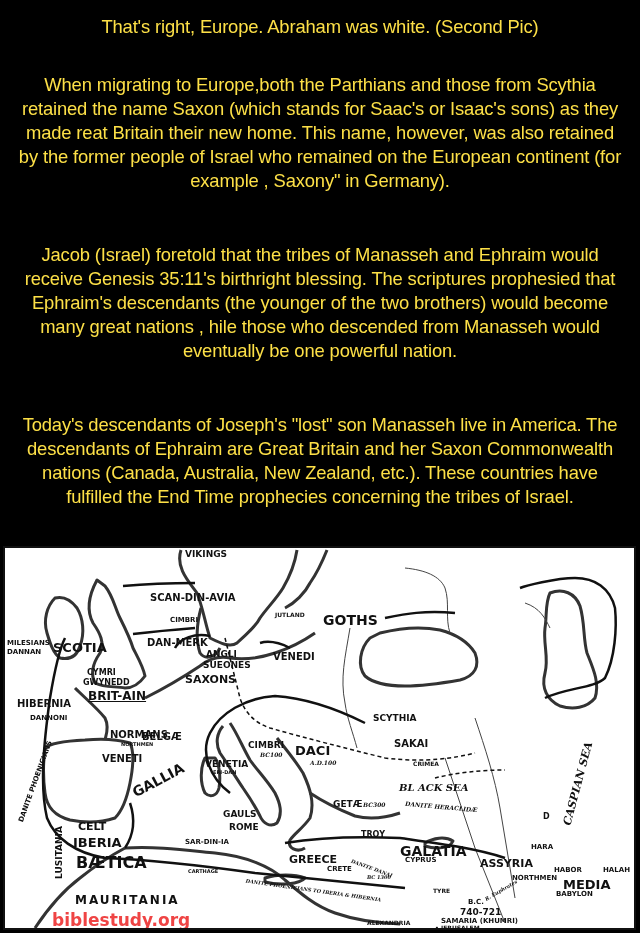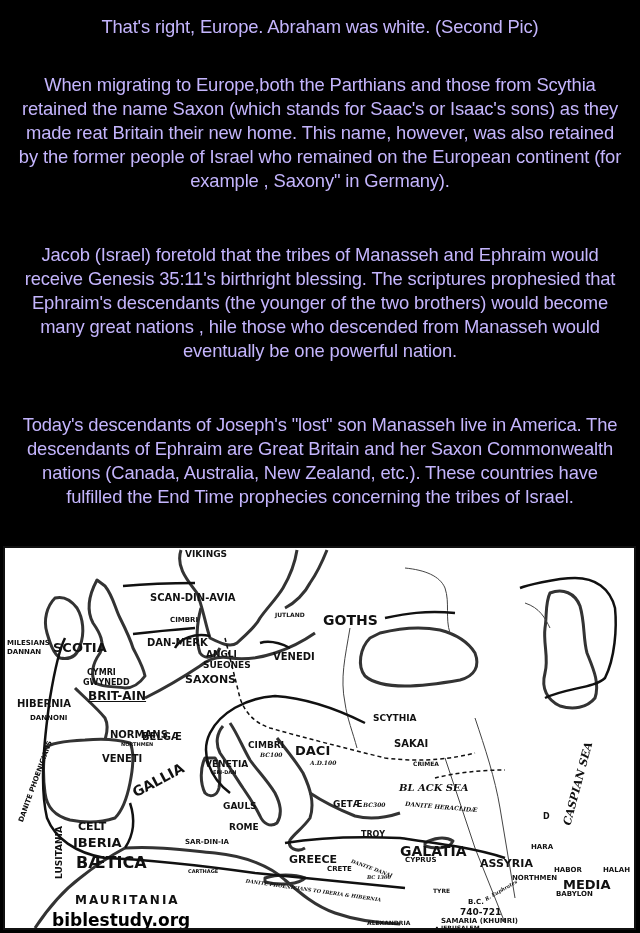--- a/index.html
+++ b/index.html
@@ -1,28 +1,28 @@
 <!DOCTYPE html>
 <html><head>
 <meta charset="utf-8">
 <style>
   html, body { margin:0; padding:0; background:#000; }
   body { width:640px; height:933px; position:relative; overflow:hidden; font-family:"Liberation Sans", sans-serif; }
-  .text-block { position:absolute; left:0; width:640px; top:0; height:540px; color:#c4b5fd; text-align:center; font-family:"Liberation Sans Narrow","Liberation Sans", sans-serif; }
+  .text-block { position:absolute; left:0; width:640px; top:0; height:540px; color:#fde047; text-align:center; font-family:"Liberation Sans Narrow","Liberation Sans", sans-serif; }
   .para { position:absolute; left:14px; width:612px; font-size:18.4px; line-height:24px; letter-spacing:-0.15px; margin:0; }
   .p0 { top:15px; }
   .p1 { top:73px; }
   .p2 { top:243px; }
   .p3 { top:413px; }
   .map { position:absolute; left:3px; top:546px; width:633px; height:384px; background:#fff; border:2px solid #111; box-sizing:border-box; overflow:hidden; }
   .map svg { position:absolute; left:0; top:0; }
   .lbl { position:absolute; font-family:"DejaVu Sans", sans-serif; font-weight:bold; color:#111; white-space:nowrap; line-height:1; }
   .title { position:absolute; font-family:"Liberation Sans", sans-serif; font-weight:bold; color:#111; text-align:center; font-size:21px; line-height:24px; }
   .ital { font-style:italic; font-family:"DejaVu Serif", serif; }
-  .watermark { position:absolute; font-family:"DejaVu Sans", sans-serif; font-weight:bold; color:#000000; font-size:17px; }
+  .watermark { position:absolute; font-family:"DejaVu Sans", sans-serif; font-weight:bold; color:#ef4444; font-size:17px; }
 </style>
 </head>
 <body>
 
 <div class="text-block">
   <p class="para p0">That's right, Europe. Abraham was white. (Second Pic)</p>
   <p class="para p1">When migrating to Europe,both the Parthians and those from Scythia retained the name Saxon (which stands for Saac's or Isaac's sons) as they made  reat Britain their new home. This name, however, was also retained by the former people of Israel who remained on the European continent (for example , Saxony" in Germany).</p>
   <p class="para p2">Jacob (Israel) foretold that the tribes of Manasseh and Ephraim would receive Genesis 35:11's birthright blessing. The scriptures prophesied that Ephraim's descendants (the younger of the two brothers) would become many great nations , hile those who descended from Manasseh would eventually be one powerful nation.</p>
   <p class="para p3">Today's descendants of Joseph's "lost" son Manasseh live in America. The descendants of Ephraim are Great Britain and her Saxon Commonwealth nations (Canada, Australia, New Zealand, etc.). These countries have fulfilled the End Time prophecies concerning the tribes of Israel.</p>
 </div>
@@ -122,21 +122,21 @@
   <span class="lbl" style="left:290px;top:196px;font-size:13px;">DACI</span>
   <span class="lbl ital" style="left:305px;top:212px;font-size:6px;">A.D.100</span>
   <span class="lbl" style="left:368px;top:166px;font-size:9px;">SCYTHIA</span>
   <span class="lbl" style="left:389px;top:191px;font-size:10px;">SAKAI</span>
   <span class="lbl" style="left:408px;top:213px;font-size:6px;">CRIMEA</span>
   <span class="lbl ital" style="left:394px;top:235px;font-size:10px;">BL ACK  SEA</span>
   <span class="lbl ital" style="left:400px;top:256px;font-size:6px;transform:rotate(5deg);">DANITE HERACLIDÆ</span>
   <span class="lbl" style="left:328px;top:252px;font-size:9px;">GETÆ</span>
   <span class="lbl ital" style="left:358px;top:254px;font-size:6px;">BC300</span>
   <span class="lbl" style="left:-12px;top:230px;font-size:7px;transform:rotate(-70deg);">DANITE PHOENICIANS</span>
-  <span class="lbl" style="left:218px;top:254px;font-size:9px;">GAULS</span>
+  <span class="lbl" style="left:218px;top:262px;font-size:9px;">GAULS</span>
   <span class="lbl" style="left:224px;top:275px;font-size:9px;">ROME</span>
   <span class="lbl" style="left:73px;top:273px;font-size:11px;">CELT</span>
   <span class="lbl" style="left:68px;top:288px;font-size:13px;">IBERIA</span>
   <span class="lbl" style="left:28px;top:300px;font-size:9px;transform:rotate(-90deg);">LUSITANIA</span>
   <span class="lbl" style="left:71px;top:307px;font-size:16px;">BÆTICA</span>
   <span class="lbl" style="left:180px;top:291px;font-size:7px;">SAR-DIN-IA</span>
   <span class="lbl" style="left:356px;top:283px;font-size:8px;">TROY</span>
   <span class="lbl" style="left:395px;top:296px;font-size:14px;">GALATIA</span>
   <span class="lbl ital" style="left:530px;top:230px;font-size:11px;transform:rotate(-75deg);">CASPIAN  SEA</span>
   <span class="lbl" style="left:284px;top:306px;font-size:11px;">GREECE</span>

